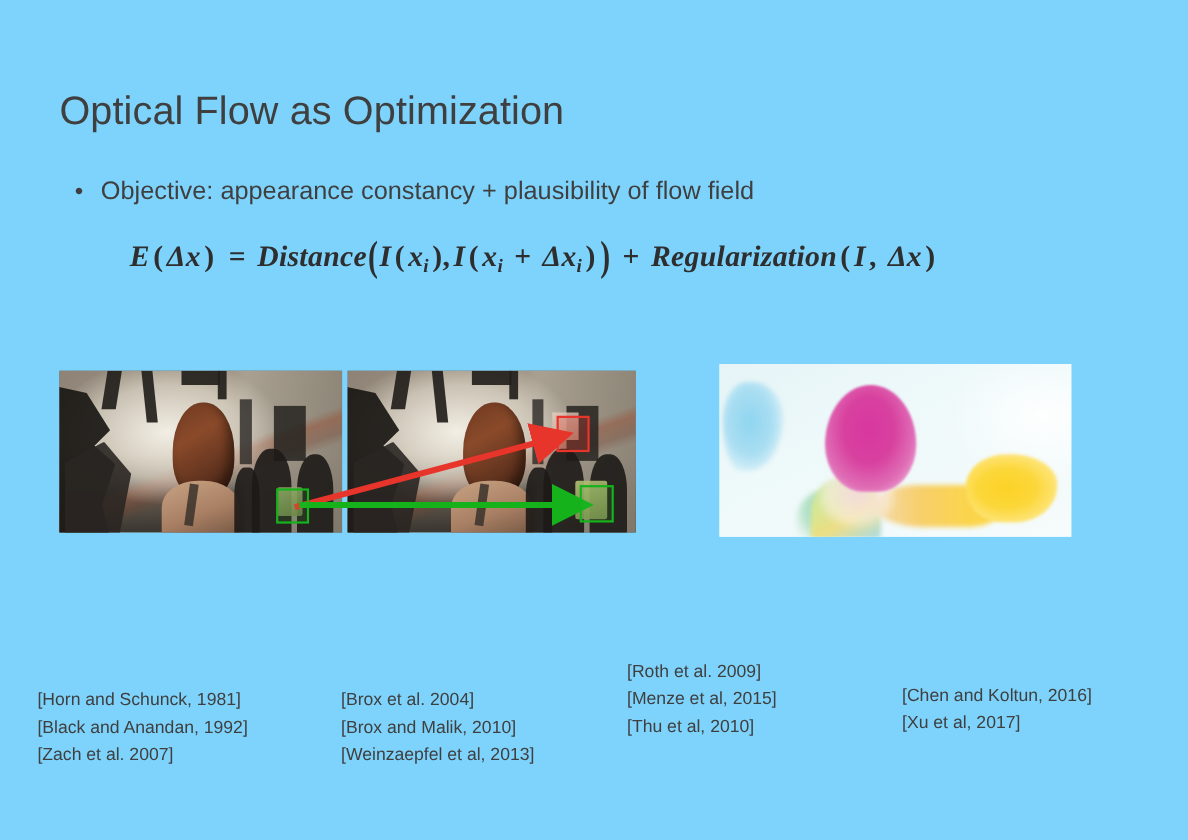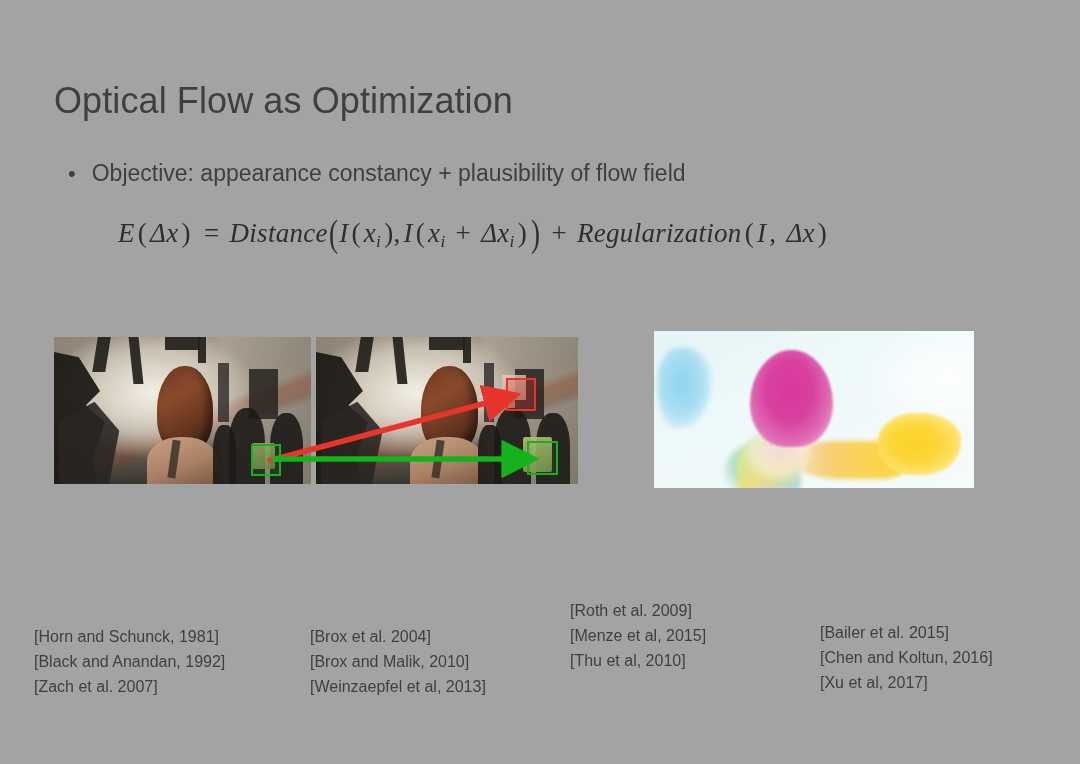--- a/index.html
+++ b/index.html
@@ -4,21 +4,21 @@
 <style>
   html, body {
     margin: 0;
     padding: 0;
     background: #ffffff;
   }
   .slide {
     position: relative;
     width: 1080px;
     height: 764px;
-    background: #a3a3a3;
+    background: #7dd3fc;
     overflow: hidden;
     font-family: "Liberation Sans", sans-serif;
     color: #3a3a3a;
   }
 
   
   .slide-title {
     position: absolute;
     left: 54px;
     top: 80px;
@@ -53,20 +53,21 @@
   .equation {
     position: absolute;
     left: 118px;
     top: 218px;
     font-family: "Liberation Serif", serif;
     font-style: italic;
     font-size: 27px;
     color: #2e2e2e;
     white-space: nowrap;
     letter-spacing: 0.3px;
+    font-weight: bold;
   }
   .equation sub {
     font-size: 0.64em;
     font-style: italic;
     vertical-align: -0.28em;
   }
   .equation .bigparen {
     display: inline-block;
     transform: scaleY(1.42);
     transform-origin: center;
@@ -417,18 +418,17 @@
     <div>[Weinzaepfel et al, 2013]</div>
   </div>
 
   <div class="cit-col cit-3">
     <div>[Roth et al. 2009]</div>
     <div>[Menze et al, 2015]</div>
     <div>[Thu et al, 2010]</div>
   </div>
 
   <div class="cit-col cit-4">
-    <div>[Bailer et al. 2015]</div>
     <div>[Chen and Koltun, 2016]</div>
     <div>[Xu et al, 2017]</div>
   </div>
 
 </div>
 
 </body></html>

